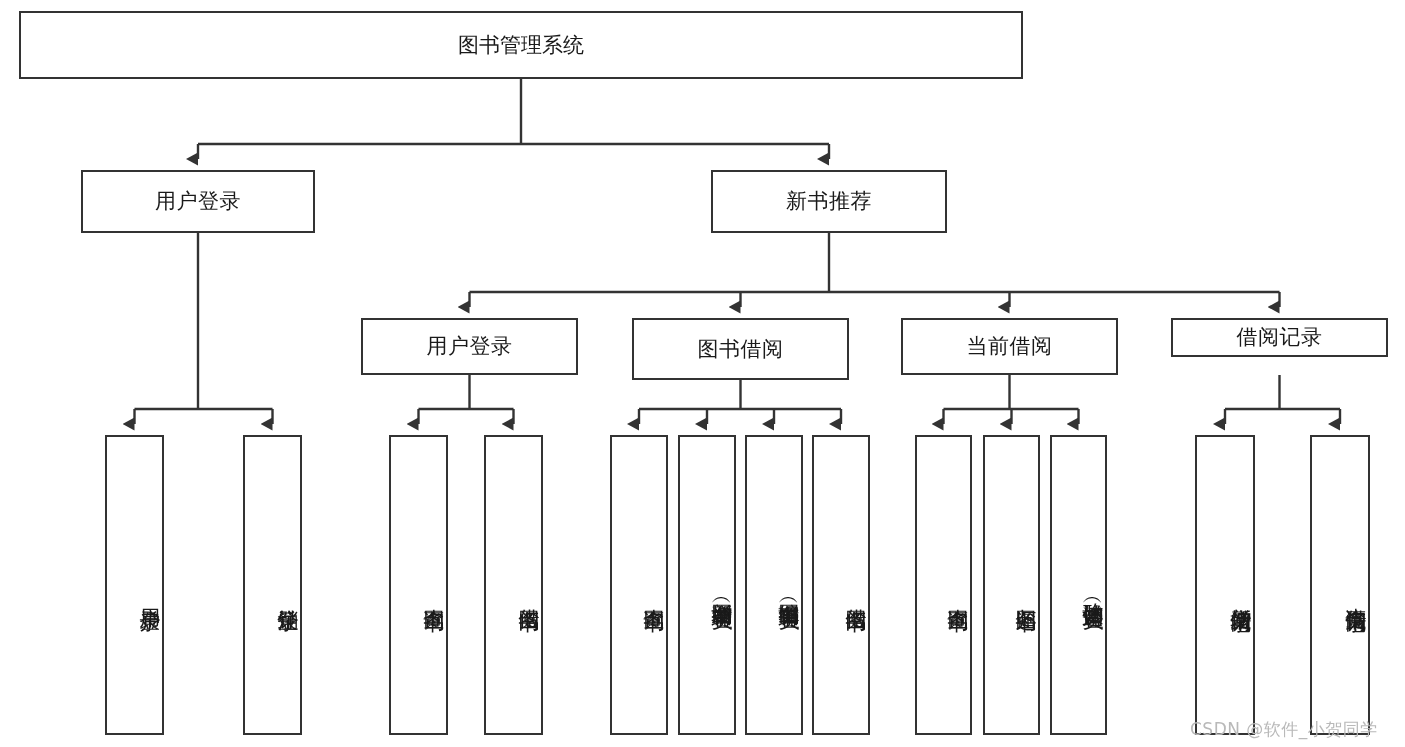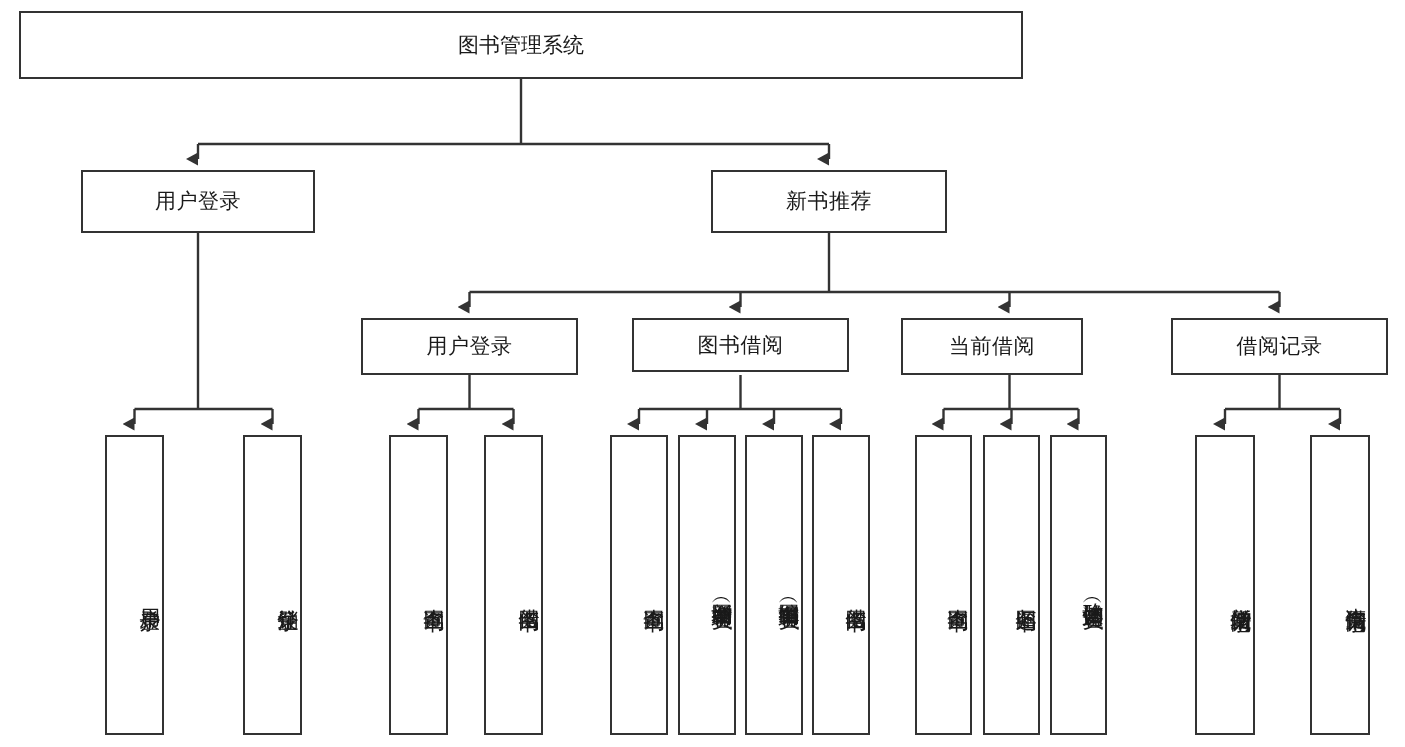--- a/index.html
+++ b/index.html
@@ -117,27 +117,27 @@
       </div>
       <div class="node node-h" style="left: 81px; top: 170px; width: 234px; height: 63px;">
         <span>用户登录</span>
       </div>
       <div class="node node-h" style="left: 711px; top: 170px; width: 236px; height: 63px;">
         <span>新书推荐</span>
       </div>
       <div class="node node-h" style="left: 361px; top: 318px; width: 217px; height: 57px;">
         <span>用户登录</span>
       </div>
-      <div class="node node-h" style="left: 632px; top: 318px; width: 217px; height: 54px;">
+      <div class="node node-h" style="left: 632px; top: 318px; width: 217px; height: 62px;">
         <span>图书借阅</span>
       </div>
-      <div class="node node-h" style="left: 901px; top: 318px; width: 182px; height: 57px;">
+      <div class="node node-h" style="left: 901px; top: 318px; width: 217px; height: 57px;">
         <span>当前借阅</span>
       </div>
-      <div class="node node-h" style="left: 1171px; top: 318px; width: 217px; height: 57px;">
+      <div class="node node-h" style="left: 1171px; top: 318px; width: 217px; height: 39px;">
         <span>借阅记录</span>
       </div>
       <div class="node node-v" style="left: 105px; top: 435px; width: 59px; height: 300px;">
         <span>用户登录</span>
       </div>
       <div class="node node-v" style="left: 243px; top: 435px; width: 59px; height: 300px;">
         <span>注销登录</span>
       </div>
       <div class="node node-v" style="left: 389px; top: 435px; width: 59px; height: 300px;">
         <span>查询图书</span>
@@ -166,13 +166,14 @@
       <div class="node node-v start-top" style="left: 1050px; top: 435px; width: 57px; height: 300px;">
         <span>确认归还（管理员）</span>
       </div>
       <div class="node node-v" style="left: 1195px; top: 435px; width: 60px; height: 300px;">
         <span>新增借阅记录</span>
       </div>
       <div class="node node-v" style="left: 1310px; top: 435px; width: 60px; height: 300px;">
         <span>查询借阅记录</span>
       </div>
     </div>
+  <div class="watermark" style="left: 1190px; top: 718px;">CSDN @软件_小贺同学</div>
 </div>
 
 </body></html>

